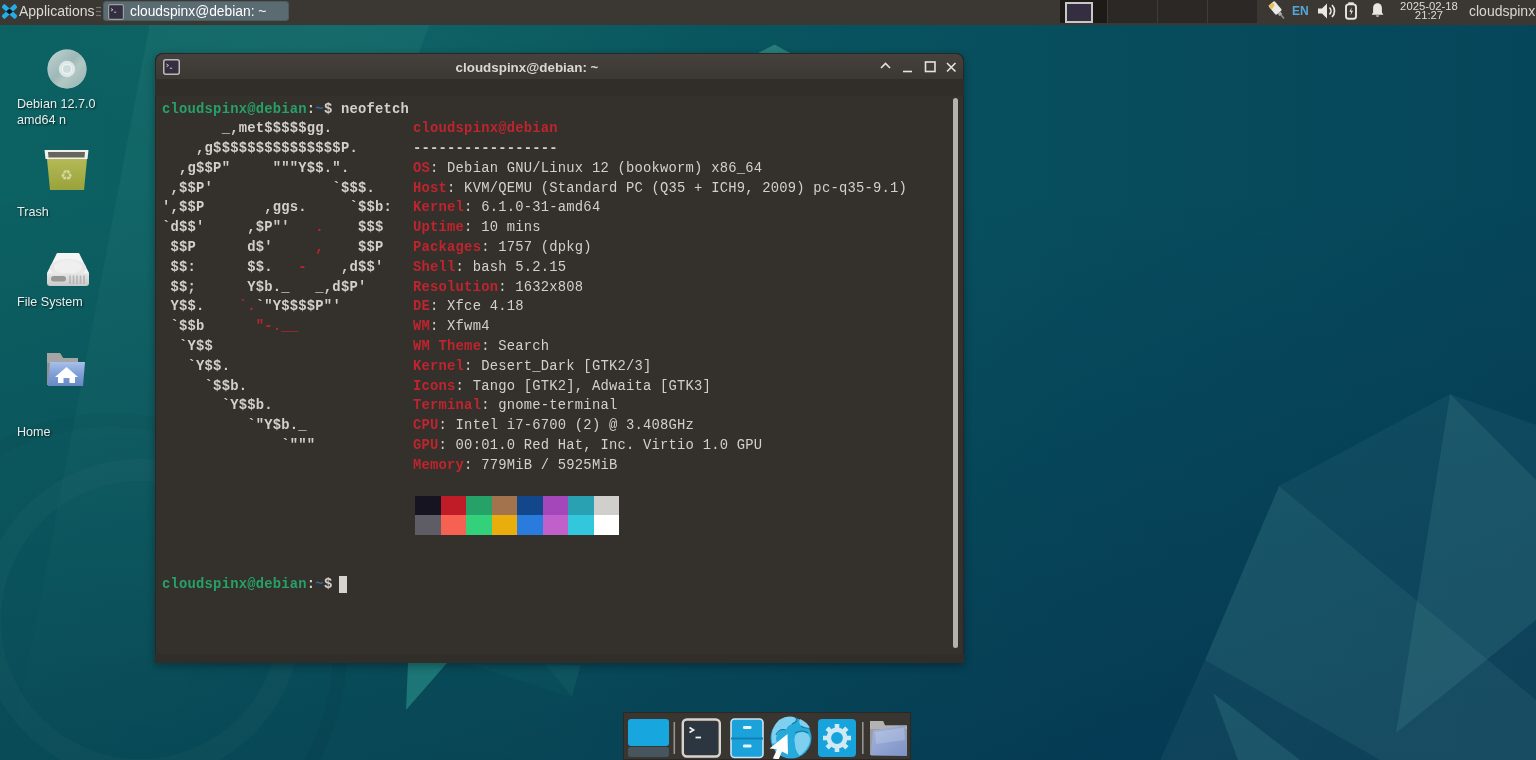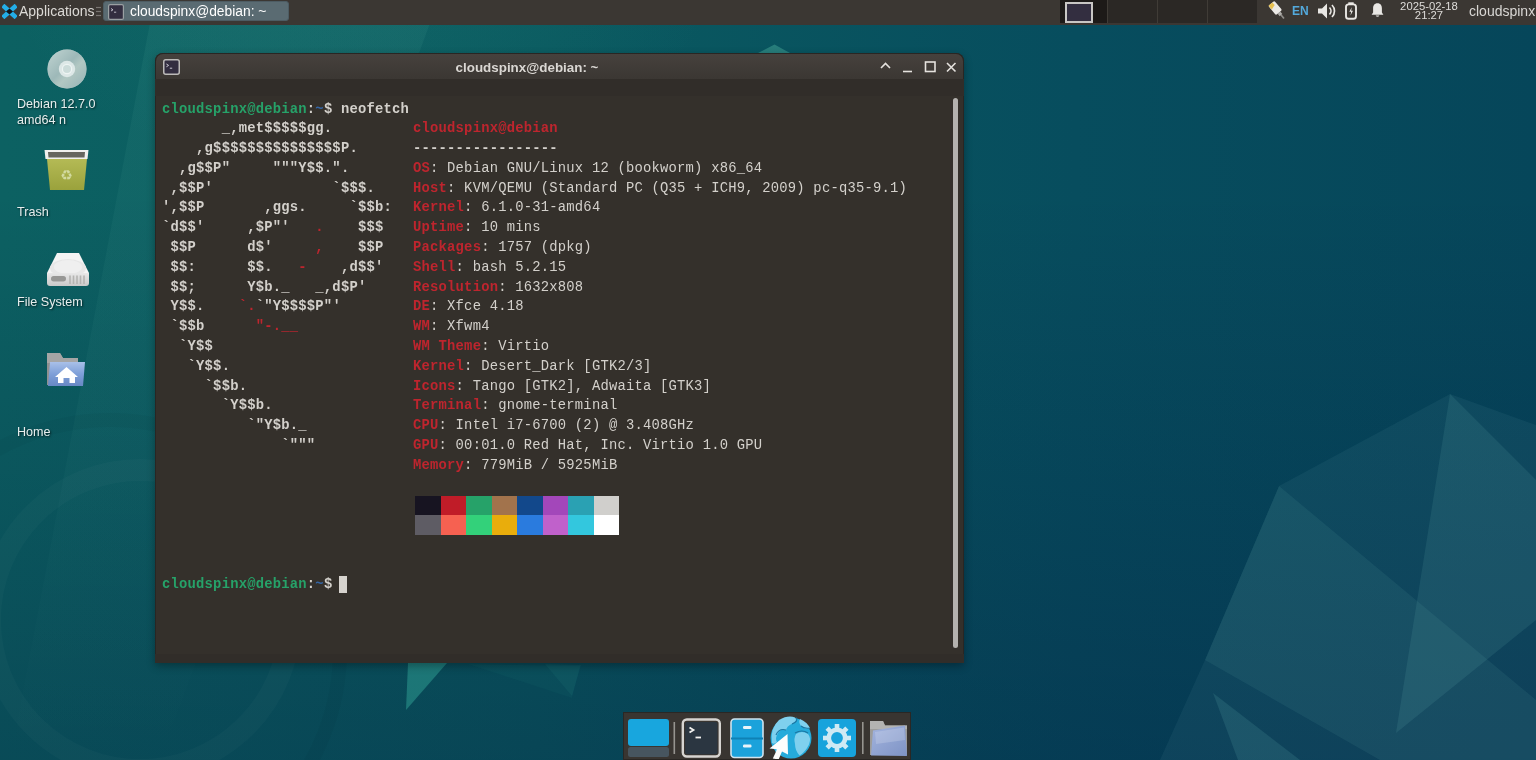--- a/index.html
+++ b/index.html
@@ -176,21 +176,21 @@
 <span class="w b">-----------------</span>
 <span class="red b">OS</span><span class="w">: Debian GNU/Linux 12 (bookworm) x86_64</span>
 <span class="red b">Host</span><span class="w">: KVM/QEMU (Standard PC (Q35 + ICH9, 2009) pc-q35-9.1)</span>
 <span class="red b">Kernel</span><span class="w">: 6.1.0-31-amd64</span>
 <span class="red b">Uptime</span><span class="w">: 10 mins</span>
 <span class="red b">Packages</span><span class="w">: 1757 (dpkg)</span>
 <span class="red b">Shell</span><span class="w">: bash 5.2.15</span>
 <span class="red b">Resolution</span><span class="w">: 1632x808</span>
 <span class="red b">DE</span><span class="w">: Xfce 4.18</span>
 <span class="red b">WM</span><span class="w">: Xfwm4</span>
-<span class="red b">WM Theme</span><span class="w">: Virtio</span>
+<span class="red b">WM Theme</span><span class="w">: Search</span>
 <span class="red b">Kernel</span><span class="w">: Desert_Dark [GTK2/3]</span>
 <span class="red b">Icons</span><span class="w">: Tango [GTK2], Adwaita [GTK3]</span>
 <span class="red b">Terminal</span><span class="w">: gnome-terminal</span>
 <span class="red b">CPU</span><span class="w">: Intel i7-6700 (2) @ 3.408GHz</span>
 <span class="red b">GPU</span><span class="w">: 00:01.0 Red Hat, Inc. Virtio 1.0 GPU</span>
 <span class="red b">Memory</span><span class="w">: 779MiB / 5925MiB</span>
 </pre>
     <div class="prow" style="left:259px;top:399.5px;">
       <div style="background:#171421"></div>
           <div style="background:#c01c28"></div>

